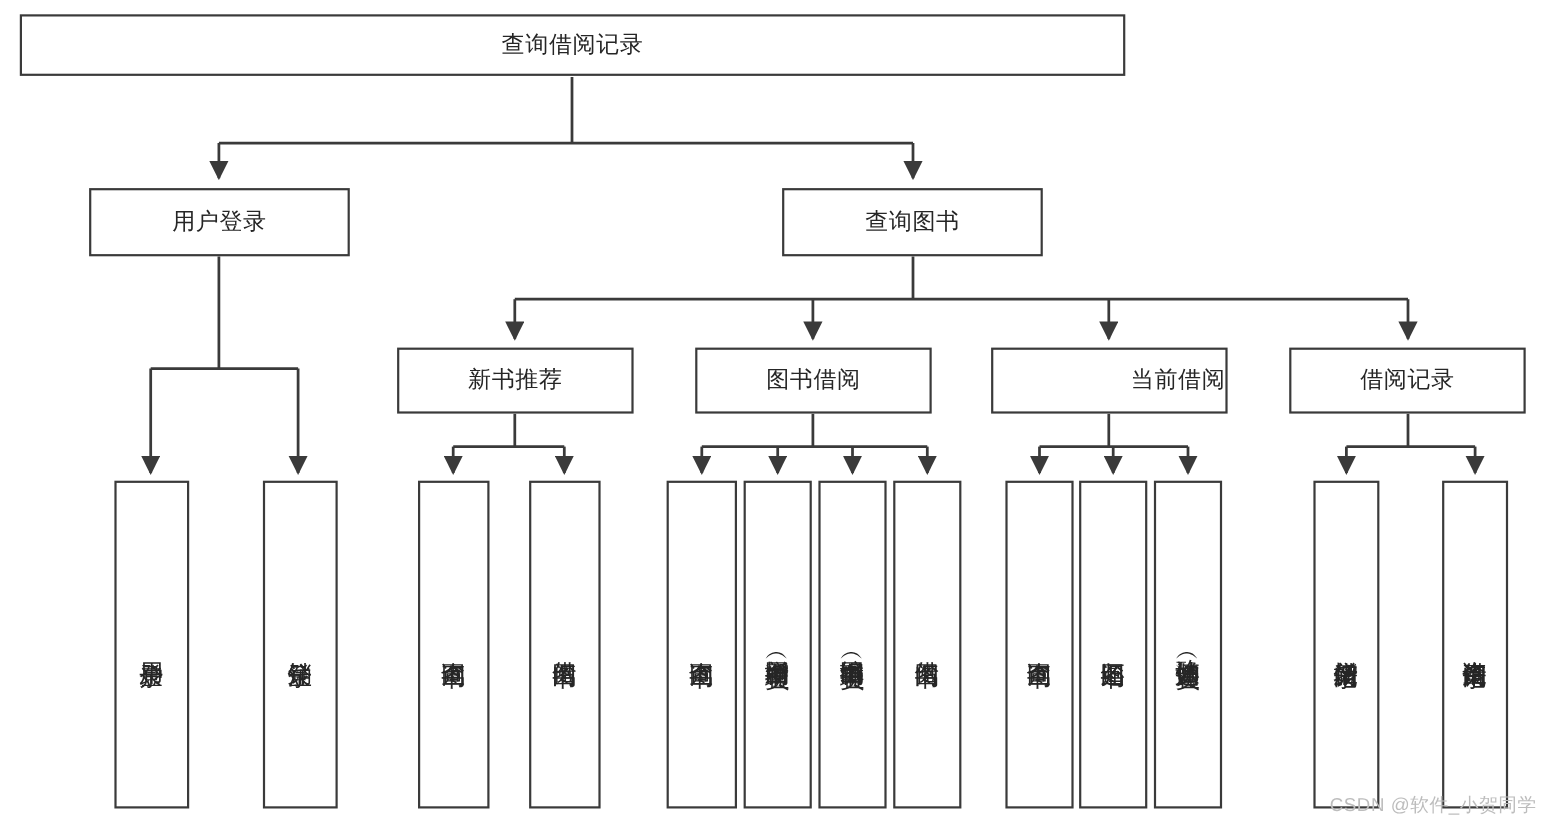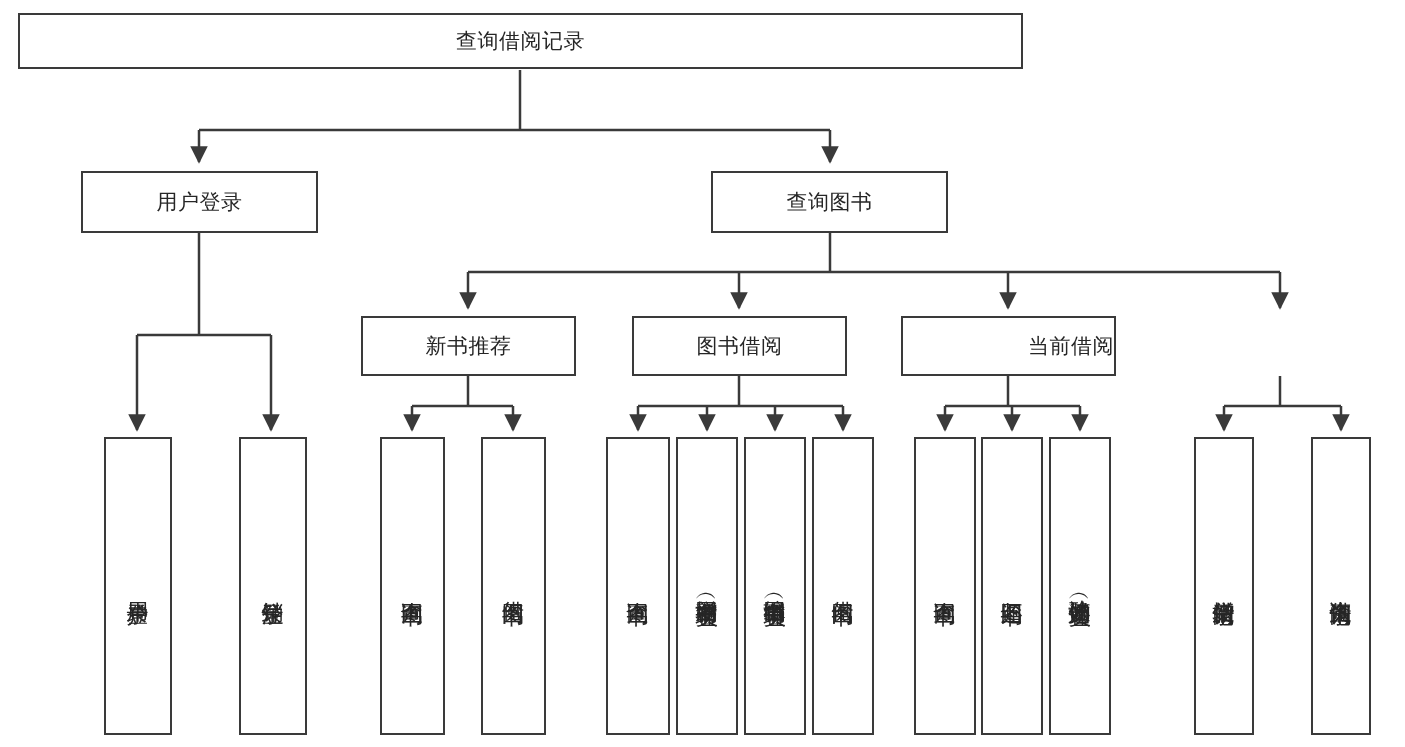--- a/index.html
+++ b/index.html
@@ -142,20 +142,23 @@
 
   <div class="node horiz" style="left:632px; top:316px; width:215px; height:60px;">
     <span class="lbl">图书借阅</span>
   </div>
   <div class="node horiz" style="left:361px; top:316px; width:215px; height:60px;">
     <span class="lbl">新书推荐</span>
   </div>
   <div class="node horiz" style="left:901px; top:316px; width:215px; height:60px;justify-content:flex-end;">
     <span class="lbl">当前借阅</span>
   </div>
+  <div class="node horiz" style="left:1172px; top:316px; width:215px; height:60px;">
+    <span class="lbl">借阅记录</span>
+  </div>
 
   <div class="node vert" style="left:104px; top:437px; width:68px; height:298px;">
     <span class="lbl">用户登录</span>
   </div>
   <div class="node vert" style="left:239px; top:437px; width:68px; height:298px;">
     <span class="lbl">注销登录</span>
   </div>
 
   <div class="node vert" style="left:380px; top:437px; width:65px; height:298px;">
     <span class="lbl">查询图书</span>
@@ -187,14 +190,15 @@
     <span class="lbl">确认归还（管理员）</span>
   </div>
 
   <div class="node vert" style="left:1194px; top:437px; width:60px; height:298px;">
     <span class="lbl">新增借阅记录</span>
   </div>
   <div class="node vert" style="left:1311px; top:437px; width:60px; height:298px;">
     <span class="lbl">查询借阅记录</span>
   </div>
 
+  <div class="watermark">CSDN @软件_小贺同学</div>
 
 </div>
 
 </body></html>

